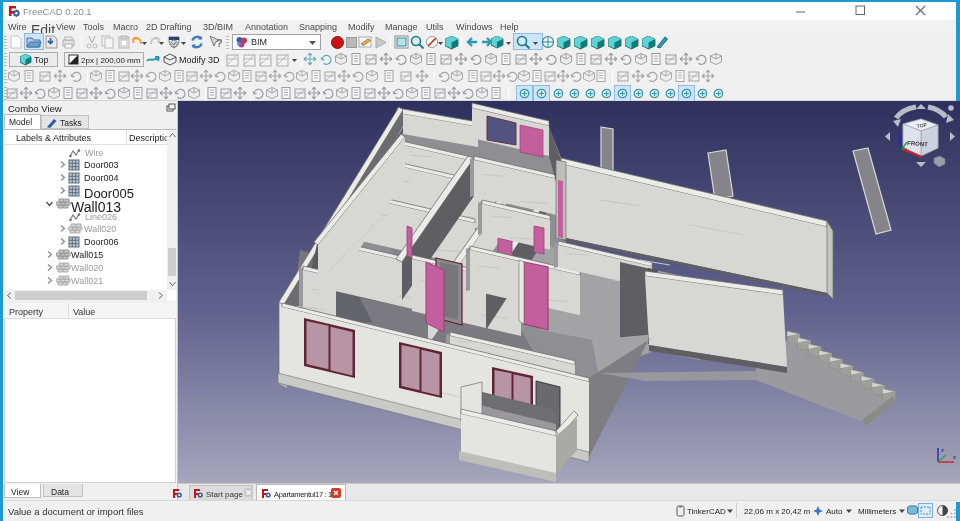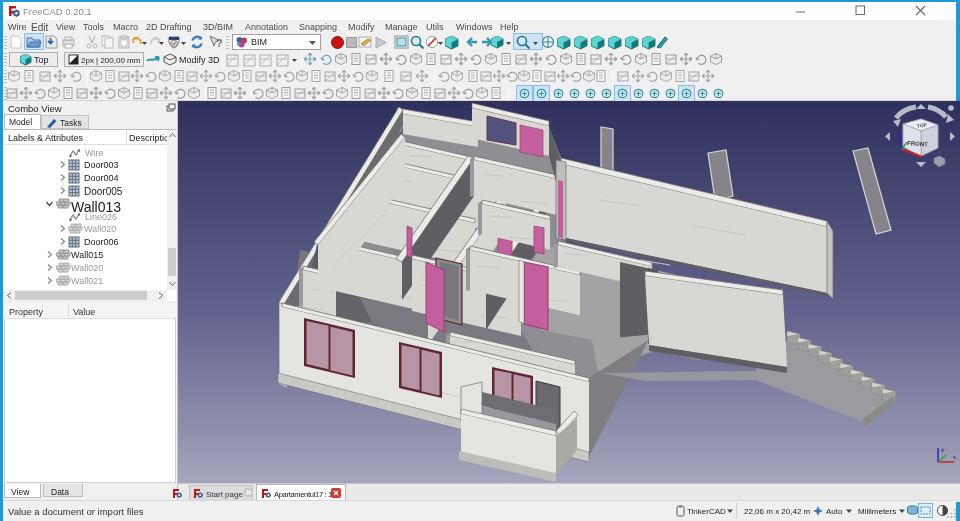--- a/index.html
+++ b/index.html
@@ -20,21 +20,21 @@
     <path d="M1 4 h9" stroke="#666" stroke-width="1"></path>
   </svg>
 <svg style="position:absolute;left:855px;top:5px" width="11" height="11" viewBox="0 0 11 11">
     <rect x="1" y="1" width="8.5" height="8.5" fill="none" stroke="#666"></rect>
   </svg>
 <svg style="position:absolute;left:915px;top:5px" width="11" height="11" viewBox="0 0 11 11">
     <path d="M1 1 L10 10 M10 1 L1 10" stroke="#666" stroke-width="1.1"></path>
   </svg>
 <div class="abs" style="left:3px;top:20px;width:953px;height:13px;background:#f1f1f1"></div>
 <div class="abs" style="left:8px;top:22px;font-size:9px;color:#4a4a4a">Wire</div>
-<div class="abs" style="left:31px;top:22px;font-size:10px;color:#4a4a4a">Edit</div>
+<div class="abs" style="left:31px;top:22px;font-size:14px;color:#4a4a4a">Edit</div>
 <div class="abs" style="left:56px;top:22px;font-size:9px;color:#4a4a4a">View</div>
 <div class="abs" style="left:83px;top:22px;font-size:9px;color:#4a4a4a">Tools</div>
 <div class="abs" style="left:113px;top:22px;font-size:9px;color:#4a4a4a">Macro</div>
 <div class="abs" style="left:146px;top:22px;font-size:9px;color:#4a4a4a">2D Drafting</div>
 <div class="abs" style="left:203px;top:22px;font-size:9px;color:#4a4a4a">3D/BIM</div>
 <div class="abs" style="left:245px;top:22px;font-size:9px;color:#4a4a4a">Annotation</div>
 <div class="abs" style="left:299px;top:22px;font-size:9px;color:#4a4a4a">Snapping</div>
 <div class="abs" style="left:348px;top:22px;font-size:9px;color:#4a4a4a">Modify</div>
 <div class="abs" style="left:385px;top:22px;font-size:9px;color:#4a4a4a">Manage</div>
 <div class="abs" style="left:426px;top:22px;font-size:9px;color:#4a4a4a">Utils</div>
@@ -706,21 +706,21 @@
     <rect x="3" y="1" width="6" height="5" fill="#f0f0f0" stroke="#555"></rect>
   </svg>
 <div class="abs" style="left:4px;top:114px;width:37px;height:15px;background:#fff;border:1px solid #bbb;border-bottom:none;z-index:3"></div>
 <div class="abs" style="left:9px;top:117px;font-size:8.5px;color:#222;z-index:4">Model</div>
 <div class="abs" style="left:41px;top:115px;width:48px;height:14px;background:#e4e4e4;border:1px solid #c2c2c2"></div>
 <svg style="position:absolute;left:46px;top:117px" width="12" height="11" viewBox="0 0 12 11">
     <path d="M1 10 L8 2 l2.5 2 L4 11 z" fill="#2b5fa8"></path>
   </svg>
 <div class="abs" style="left:60px;top:118px;font-size:8.5px;color:#222">Tasks</div>
 <div class="abs" style="left:4px;top:129px;width:172px;height:172px;background:#fff;border-top:1px solid #bbb"></div>
-<div class="abs" style="left:8px;top:133px;font-size:9px;color:#222">Labels &amp; Attributes</div>
+<div class="abs" style="left:16px;top:133px;font-size:9px;color:#222">Labels &amp; Attributes</div>
 <div class="abs" style="left:126px;top:130px;width:1px;height:15px;background:#e0e0e0"></div>
 <div class="abs" style="left:129px;top:133px;font-size:9px;color:#222">Description</div>
 <div class="abs" style="left:4px;top:130px;width:172px;height:15px;border-bottom:1px solid #e0e0e0"></div>
 <div class="abs" style="left:167px;top:130px;width:10px;height:160px;background:#f0f0f0"></div>
 <svg style="position:absolute;left:168px;top:131px" width="9" height="9" viewBox="0 0 9 9">
     <path d="M1.5 6 L4.5 2.5 7.5 6" stroke="#666" fill="none"></path>
   </svg>
 <svg style="position:absolute;left:168px;top:279px" width="9" height="9" viewBox="0 0 9 9">
     <path d="M1.5 3 L4.5 6.5 7.5 3" stroke="#666" fill="none"></path>
   </svg>
@@ -747,21 +747,21 @@
     <path d="M1 4.3 h10 M1 7.6 h10 M4.3 1 v10 M7.6 1 v10" stroke="#5a6a7a" stroke-width="0.9"></path>
   </svg>
 <div class="abs" style="left:84px;top:173px;font-size:9px;color:#1a1a1a">Door004</div>
 <svg style="position:absolute;left:58px;top:186px" width="9" height="9" viewBox="0 0 9 9">
     <path d="M3 1.5 L6.5 4.5 3 7.5" stroke="#888" stroke-width="1.2" fill="none"></path>
   </svg>
 <svg style="position:absolute;left:68px;top:185px" width="12" height="12" viewBox="0 0 12 12">
     <rect x="1" y="1" width="10" height="10" fill="#b8c2d0" stroke="#5a6a7a"></rect>
     <path d="M1 4.3 h10 M1 7.6 h10 M4.3 1 v10 M7.6 1 v10" stroke="#5a6a7a" stroke-width="0.9"></path>
   </svg>
-<div class="abs" style="left:84px;top:186px;font-size:10px;color:#1a1a1a">Door005</div>
+<div class="abs" style="left:84px;top:186px;font-size:13px;color:#1a1a1a">Door005</div>
 <svg style="position:absolute;left:45px;top:199px" width="9" height="9" viewBox="0 0 9 9">
     <path d="M1.5 3 L4.5 6.5 7.5 3" stroke="#444" stroke-width="1.2" fill="none"></path>
   </svg>
 <svg style="position:absolute;left:56px;top:198px" width="15" height="12" viewBox="0 0 15 12">
     <g stroke="#909090" fill="#c8c8c8">
       <rect x="2" y="7" width="5" height="3" rx="0.5"></rect>
       <rect x="7" y="7" width="5" height="3" rx="0.5"></rect>
       <rect x="0" y="4" width="5" height="3" rx="0.5"></rect>
       <rect x="5" y="4" width="5" height="3" rx="0.5"></rect>
       <rect x="9" y="4" width="5" height="3" rx="0.5"></rect>

